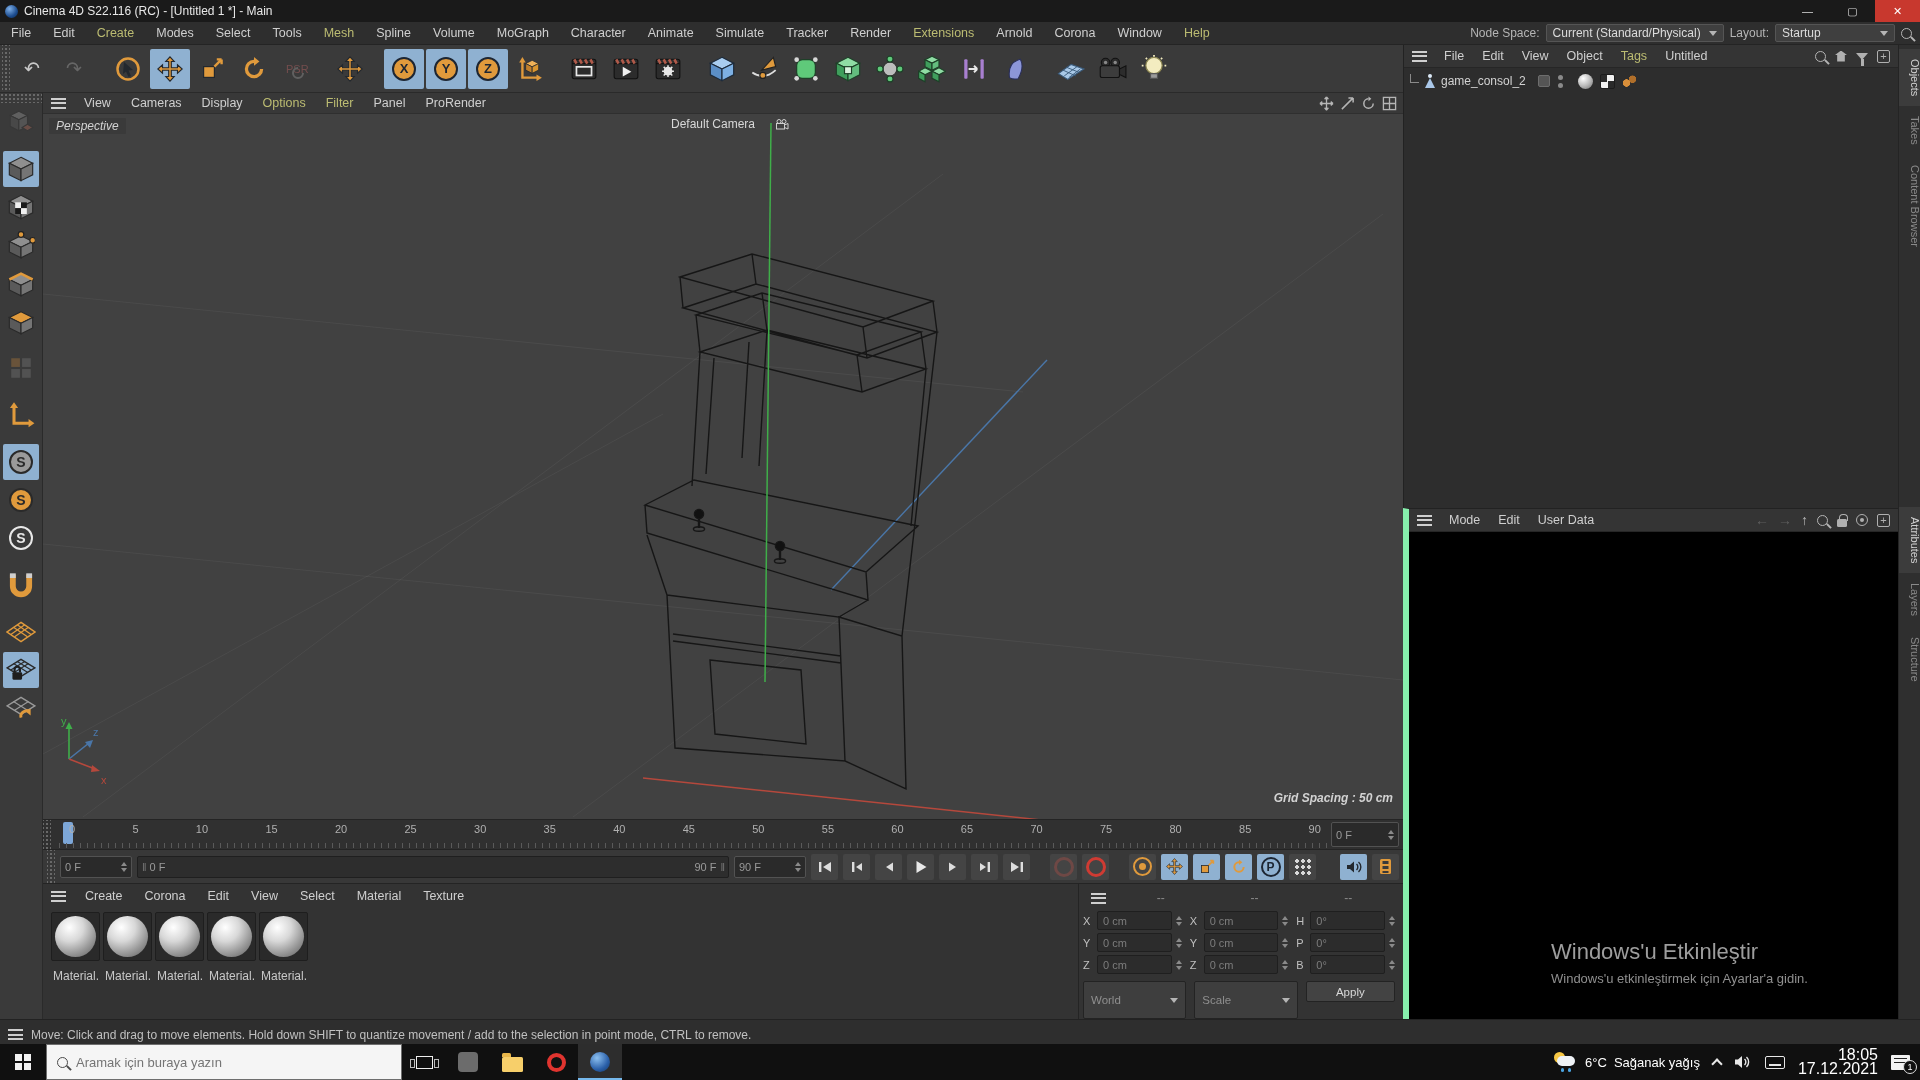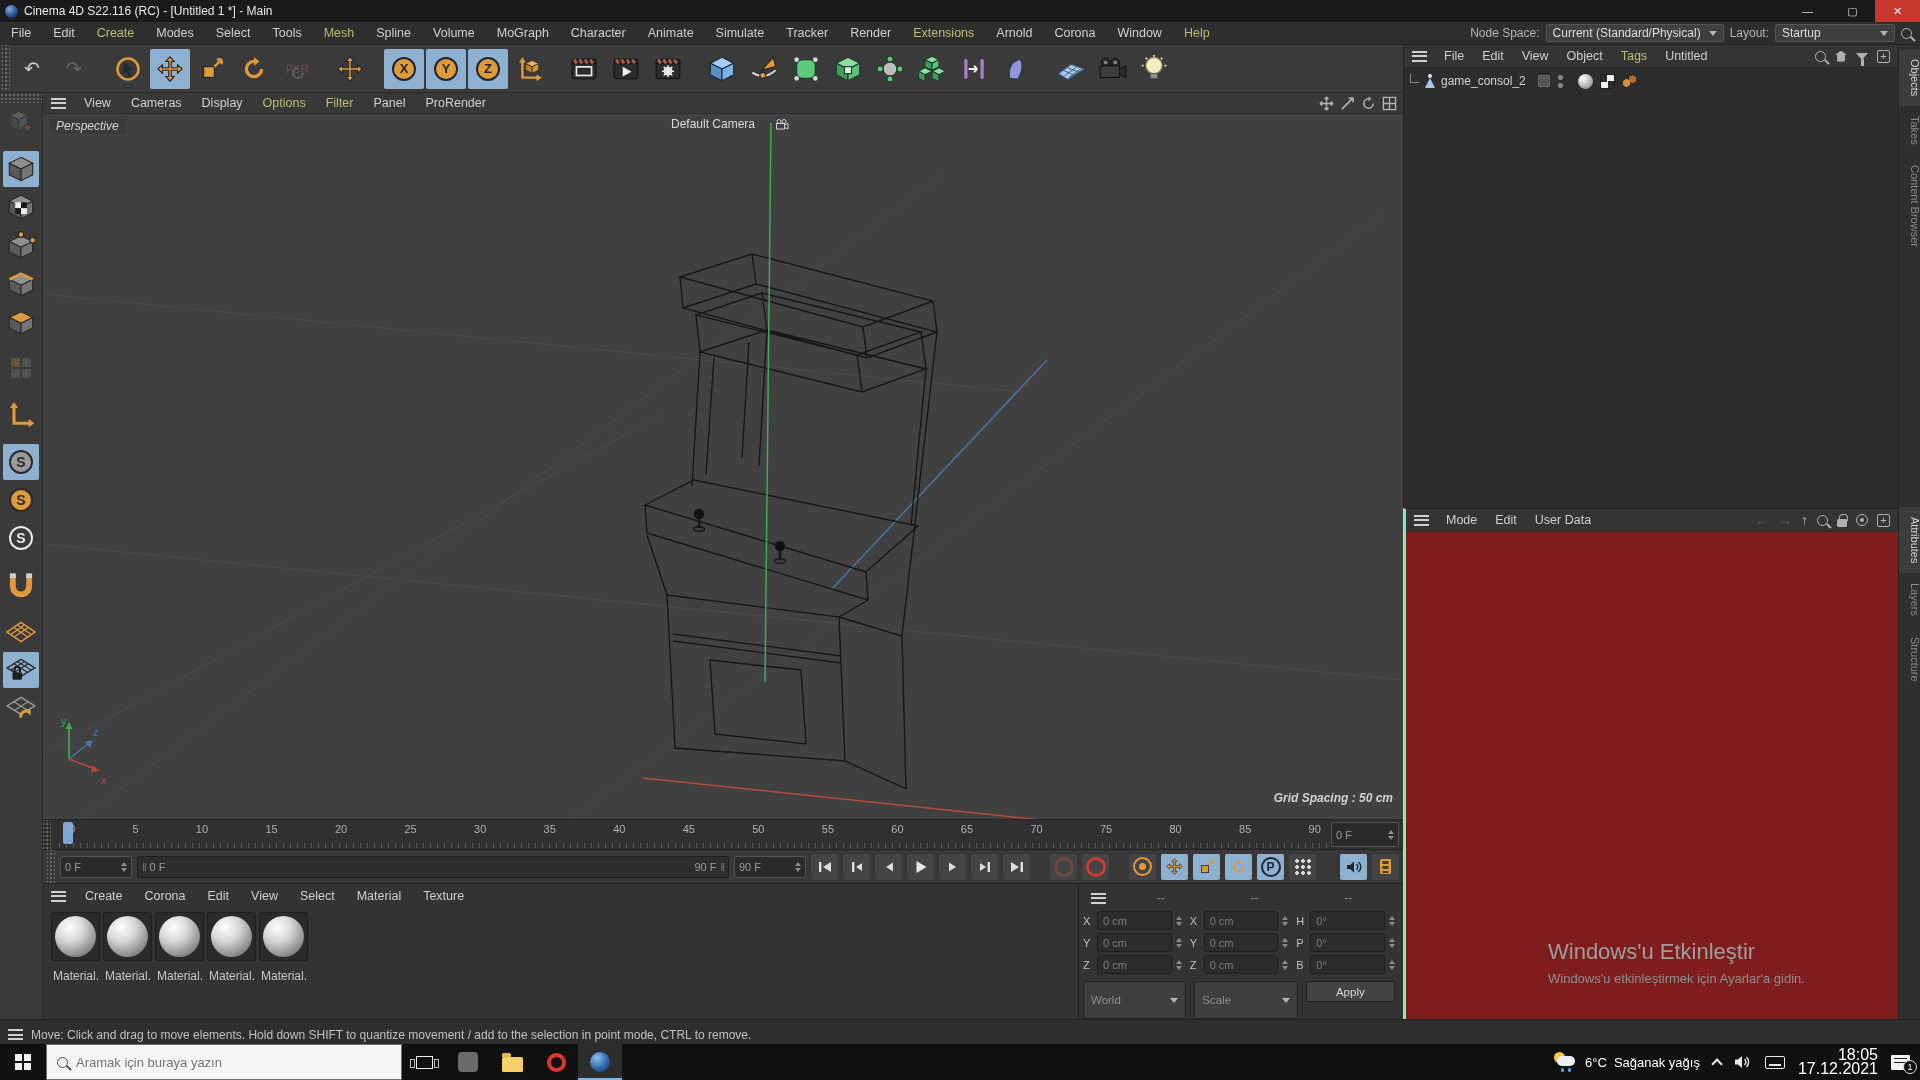--- a/index.html
+++ b/index.html
@@ -125,21 +125,21 @@
   .fig-ico::after { content:""; position:absolute; left:5px; top:0px; width:4px; height:4px; border-radius:50%; background:#dce9f7; }
   #obj-name { color:#d2d2d2; font-size:12px; }
   .vis-sq { width:12px; height:12px; background:#555; border:1px solid #6d6d6d; border-radius:2px; margin-left:8px; }
   .vis-dots { display:flex; flex-direction:column; gap:3px; margin:0 8px 0 4px; }
   .vis-dots i { width:5px; height:5px; border-radius:50%; background:#8a8a8a; }
   .tag { width:15px; height:15px; border-radius:2px; margin-left:3px; }
   .tag.mat { border-radius:50%; background:radial-gradient(circle at 35% 30%, #fff, #bdbdbd 50%, #6d6d6d); }
   .tag.checker { background:conic-gradient(#f0f0f0 0 25%, #2a2a2a 0 50%, #f0f0f0 0 75%, #2a2a2a 0); border:1px solid #1c1c1c; }
   .tag.phong { background:radial-gradient(circle at 30% 60%, #d98f3a 3.5px, transparent 4px), radial-gradient(circle at 70% 35%, #b06f2a 3.5px, transparent 4px); }
 
-  #attributes-panel { left:1403px; top:508px; width:495px; height:511px; background:#7f1d1d; border-left:3px solid #86efac; border-top:1px solid #222; }
+  #attributes-panel { left:1403px; top:508px; width:495px; height:511px; background:#000000; border-left:6px solid #86efac; border-top:1px solid #222; }
   #watermark { position:absolute; left:142px; top:430px; color:#9d9d9d; }
   #watermark .l1 { font-size:22px; }
   #watermark .l2 { font-size:13px; color:#8f8f8f; margin-top:6px; }
 
   
   #right-strip { left:1898px; top:45px; width:22px; height:974px; background:#2f2f2f; border-left:1px solid #242424; }
   .vtab { writing-mode:vertical-rl; color:#8a8a8a; font-size:11px; padding:10px 0; width:22px; text-align:center; }
   .vtab.active { background:#3c3c3c; color:#d2d2d2; }
   #vt-top { position:absolute; top:4px; }
   #vt-bot { position:absolute; top:462px; }

